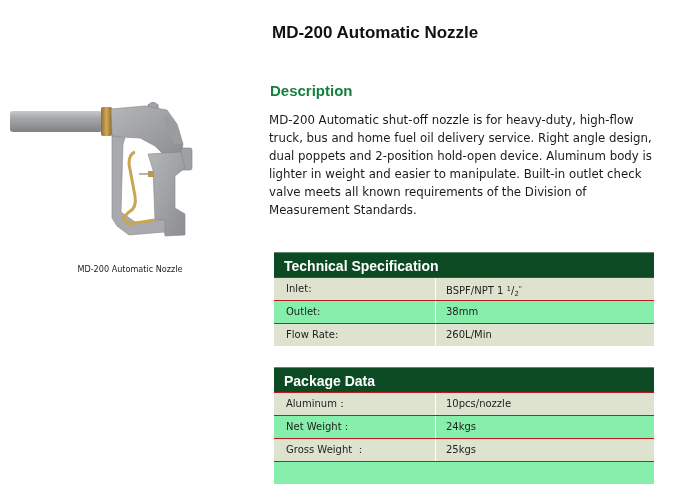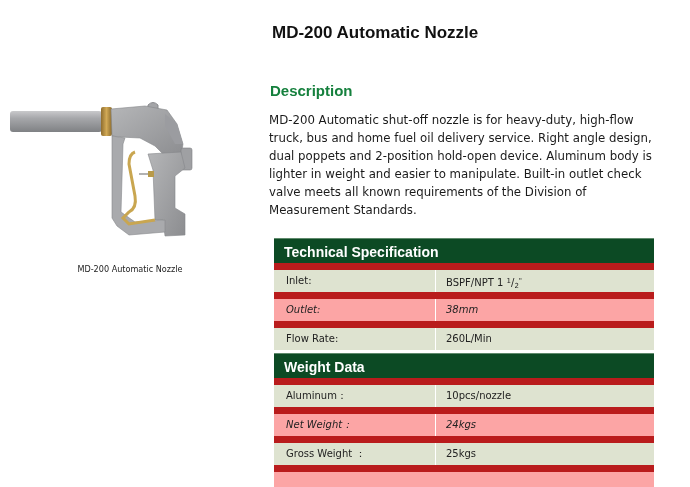--- a/index.html
+++ b/index.html
@@ -2,25 +2,25 @@
 <html><head>
   <meta charset="utf-8">
   <style>
     html, body { margin: 0; padding: 0; background: #ffffff; }
     body { width: 690px; height: 487px; position: relative; overflow: hidden; font-family: "Liberation Sans", sans-serif; color: #111; }
     .title { position: absolute; left: 272px; top: 23px; font-size: 17px; font-weight: bold; color: #111; letter-spacing: 0; }
     .photo { position: absolute; left: 5px; top: 100px; width: 200px; height: 150px; }
     .caption { position: absolute; left: 0; top: 264px; width: 260px; text-align: center; font-size: 9px; color: #222; font-family: "DejaVu Sans", sans-serif; transform: scaleX(0.9); transform-origin: center; }
     .desc-head { position: absolute; left: 270px; top: 82px; font-size: 15px; font-weight: bold; color: #15803d; }
     .desc-body { position: absolute; left: 269px; top: 111px; width: 400px; font-size: 12.5px; line-height: 18px; color: #1a1a1a; font-family: "DejaVu Sans", sans-serif; transform: scaleX(0.94); transform-origin: left top; width: 425px; }
-    .tbl { position: absolute; left: 274px; width: 380px; }
+    .tbl { position: absolute; left: 274px; width: 380px; margin-top: 14px; }
     .tbl-head { background: #0c4a24; color: #fff; font-weight: bold; font-size: 14px; height: 24px; line-height: 26px; padding-left: 10px; border-top: 1px solid #5f8a6c; }
-    .tbl-row { display: flex; height: 22px; line-height: 22px; font-size: 10px; font-family: "DejaVu Sans", sans-serif; color: #222; border-top: 7px solid #b91c1c; }
+    .tbl-row { display: flex; height: 22px; line-height: 22px; font-size: 10px; font-family: "DejaVu Sans", sans-serif; color: #222; border-top: 1px solid #b91c1c; }
     .tbl-row.odd { background: #dee3d0; }
-    .tbl-row.even { background: #fca5a5; font-style: italic; }
+    .tbl-row.even { background: #86efac; }
     .cell-k { width: 162px; padding-left: 12px; box-sizing: border-box; border-right: 1px solid #fff; }
     .cell-v { flex: 1; padding-left: 10px; }
     .sub { font-size: 7px; vertical-align: -2px; }
     .sup { font-size: 7px; vertical-align: 3px; }
   </style>
 </head>
 <body>
 
 <div class="title">MD-200 Automatic Nozzle</div>
 
@@ -83,21 +83,21 @@
     <div class="cell-k">Outlet:</div>
     <div class="cell-v">38mm</div>
   </div>
   <div class="tbl-row odd">
     <div class="cell-k">Flow Rate:</div>
     <div class="cell-v">260L/Min</div>
   </div>
 </div>
 
 <div class="tbl" style="top: 353px;">
-  <div class="tbl-head">Weight Data</div>
+  <div class="tbl-head">Package Data</div>
   <div class="tbl-row odd">
     <div class="cell-k">Aluminum：</div>
     <div class="cell-v">10pcs/nozzle</div>
   </div>
   <div class="tbl-row even">
     <div class="cell-k">Net Weight：</div>
     <div class="cell-v">24kgs</div>
   </div>
   <div class="tbl-row odd">
     <div class="cell-k">Gross Weight ：</div>

